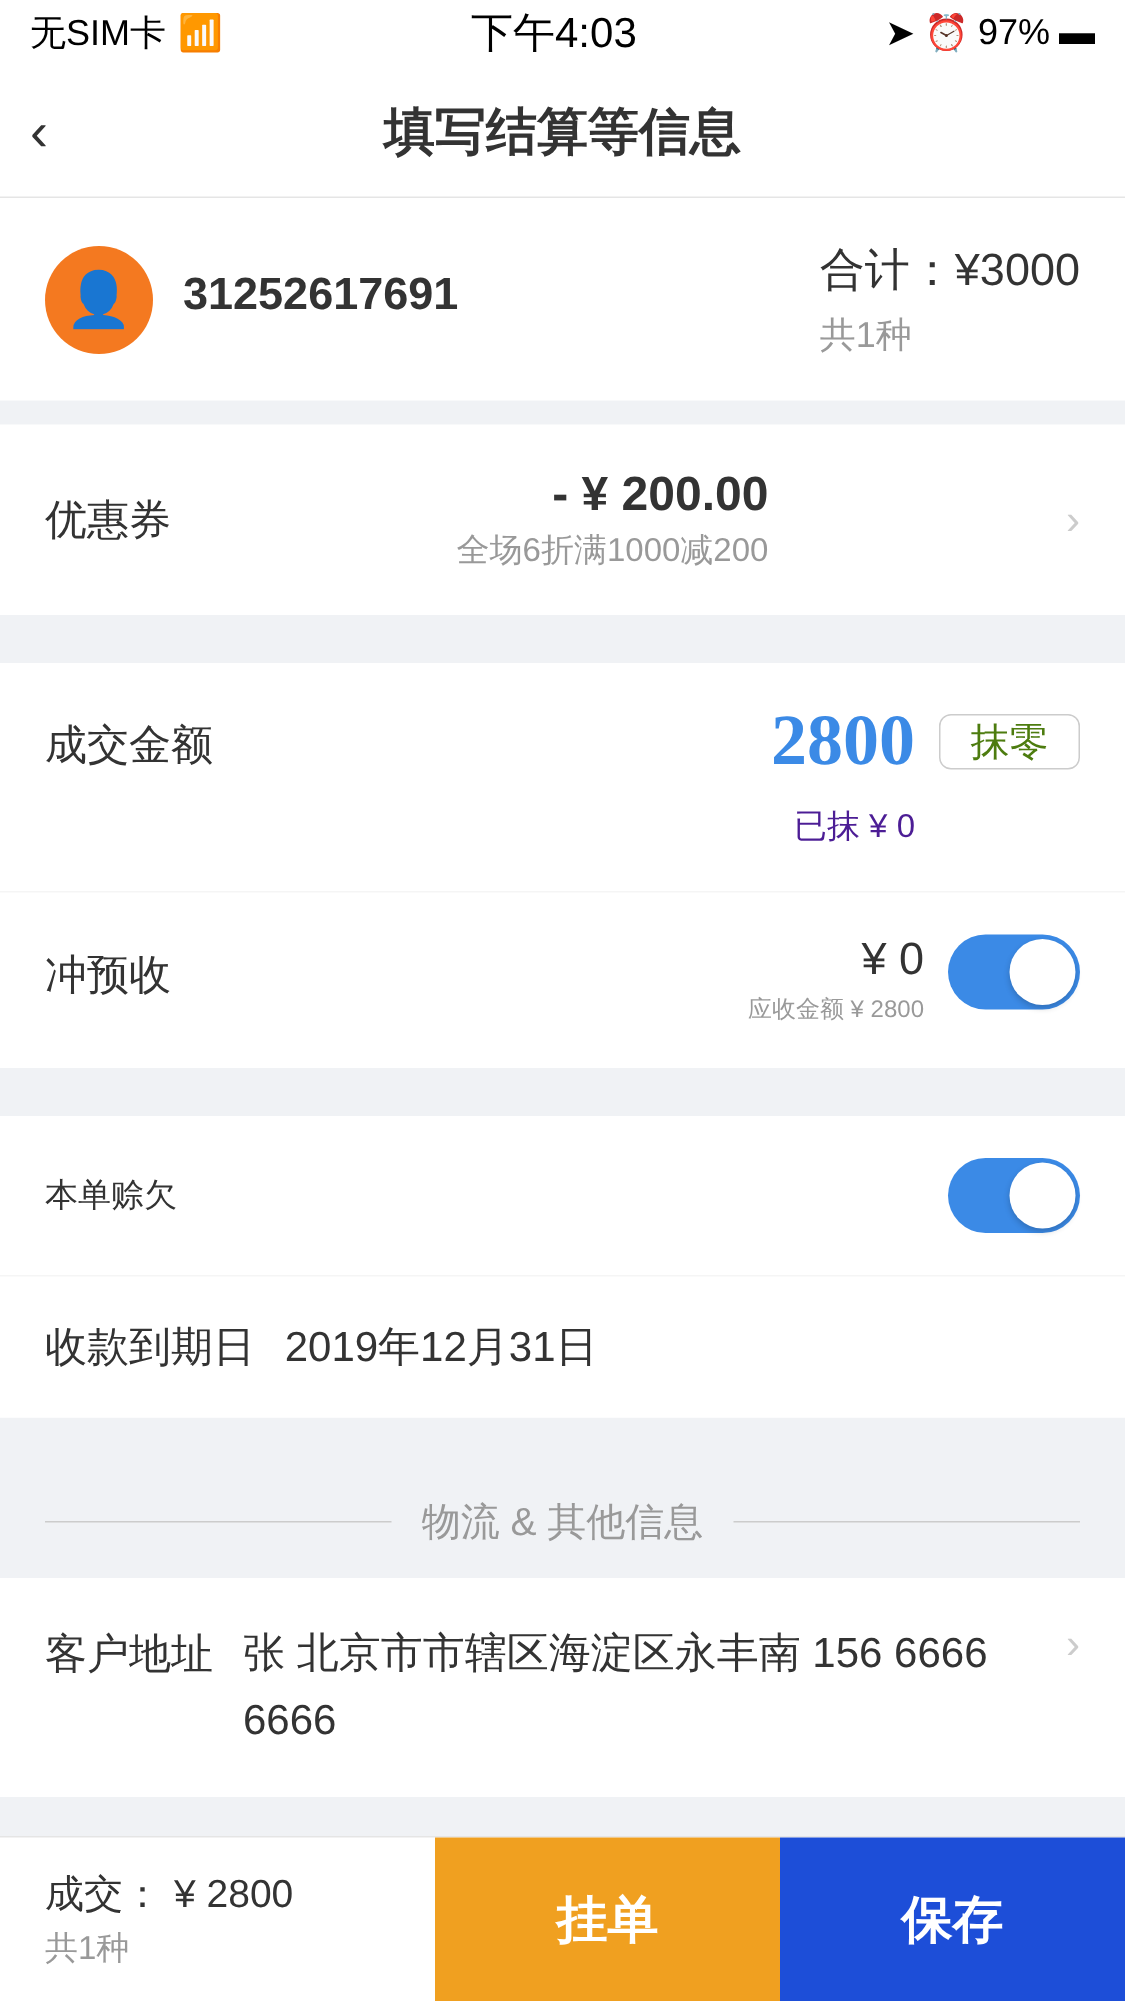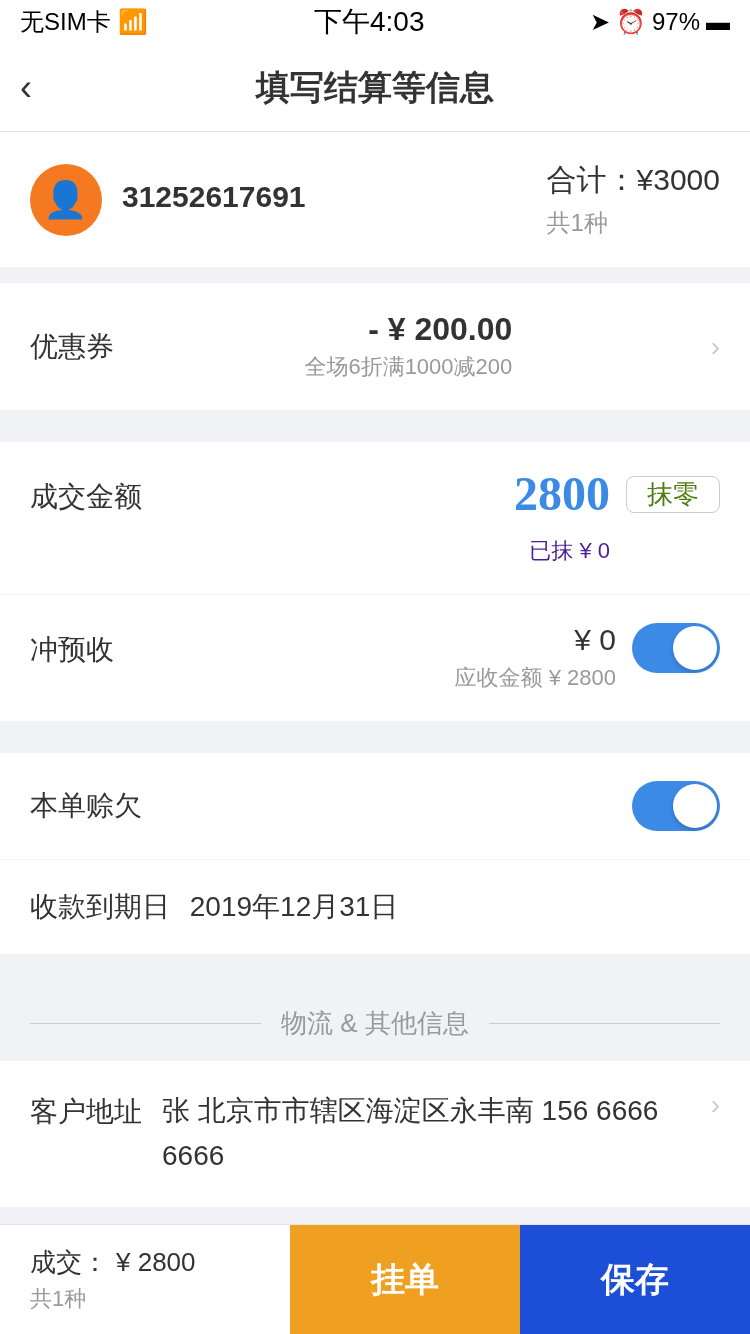--- a/index.html
+++ b/index.html
@@ -142,21 +142,21 @@
       padding: 28px 30px;
       display: flex;
       align-items: flex-start;
       justify-content: space-between;
       border-top: 1px solid #f5f5f5;
     }
     .prepay-label { font-size: 28px; color: #333; padding-top: 8px; }
     .prepay-right { display: flex; align-items: flex-start; gap: 16px; }
     .prepay-value-block { text-align: right; }
     .prepay-amount { font-size: 30px; color: #333; }
-    .prepay-receivable { font-size: 22px; color: #999; margin-top: 6px; }
+    .prepay-receivable { font-size: 16px; color: #999; margin-top: 6px; }
 
     
     .toggle {
       width: 88px;
       height: 50px;
       border-radius: 25px;
       background: #3b8ae6;
       position: relative;
       cursor: pointer;
       display: flex;
@@ -175,21 +175,21 @@
     }
 
     
     .debit-section {
       background: #fff;
       padding: 28px 30px;
       display: flex;
       align-items: center;
       justify-content: space-between;
     }
-    .debit-label { font-size: 28px; color: #333; }
+    .debit-label { font-size: 22px; color: #333; }
 
     
     .duedate-section {
       background: #fff;
       padding: 28px 30px;
       border-top: 1px solid #f5f5f5;
     }
     .duedate-content { font-size: 28px; color: #333; }
 
     

